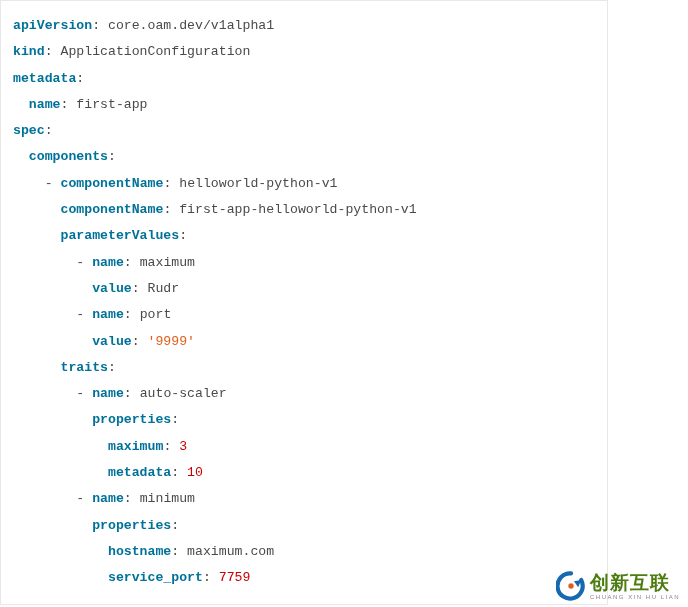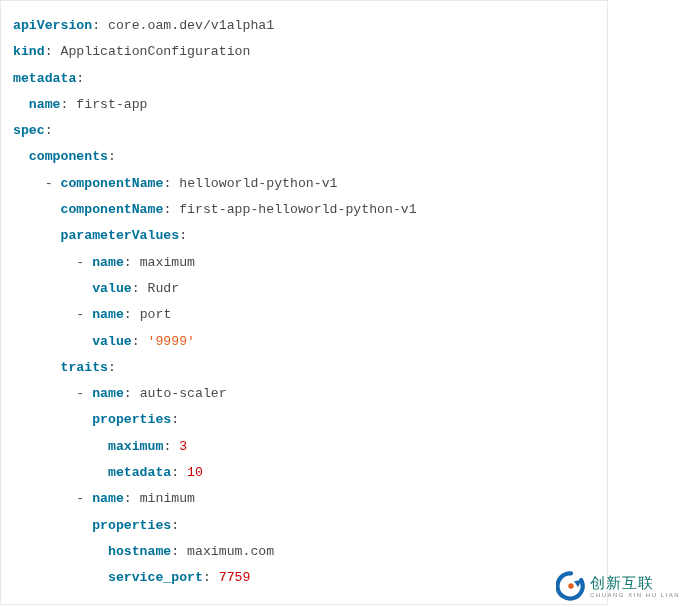--- a/index.html
+++ b/index.html
@@ -44,23 +44,23 @@
     height: 30px;
     margin-right: 4px;
   }
   .watermark .logo svg { display:block; }
   .watermark .txt {
     display:flex;
     flex-direction:column;
     line-height:1;
   }
   .watermark .cn {
-    font-size: 15px;
-    font-weight: 400;
-    color: #0f766e;
+    font-size: 19px;
+    font-weight: 700;
+    color: #4d7c0f;
     letter-spacing: 1px;
   }
   .watermark .en {
     font-size: 6px;
     color: #888;
     letter-spacing: 1.5px;
     margin-top:2px;
     text-align:center;
   }
 </style>

